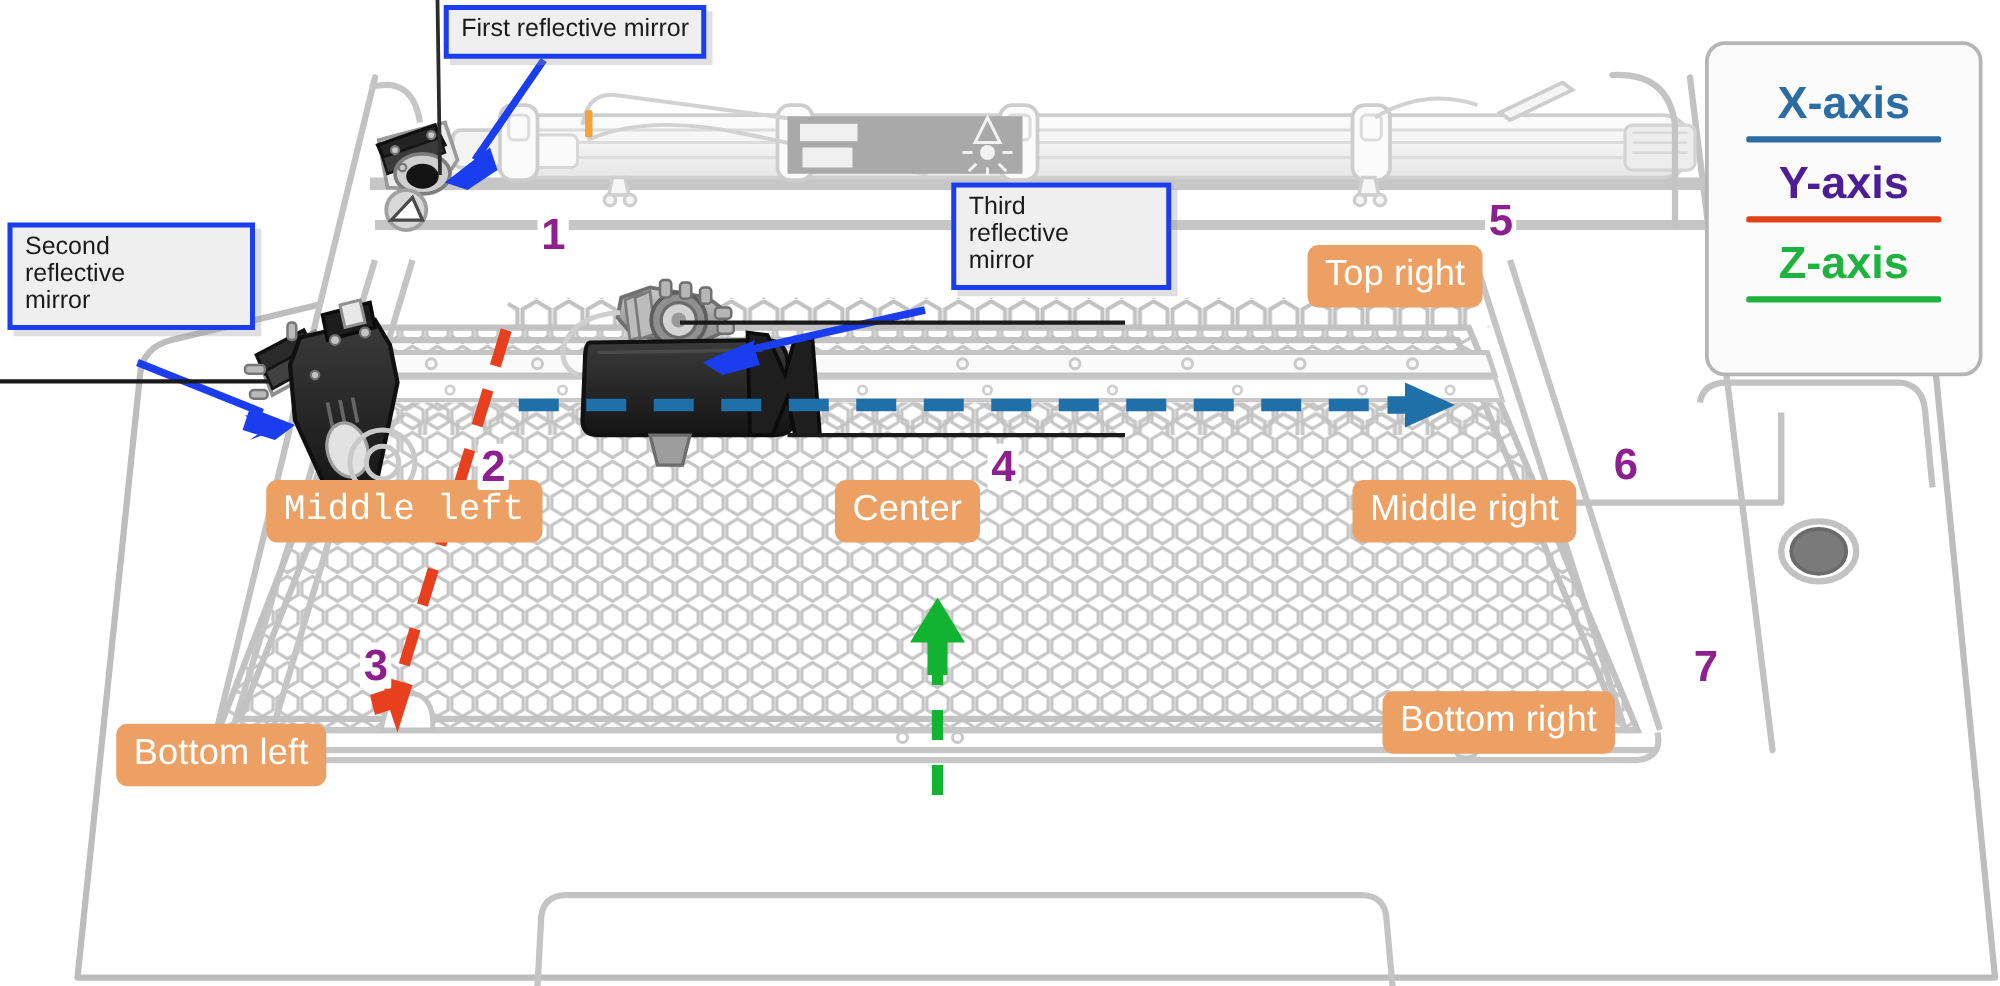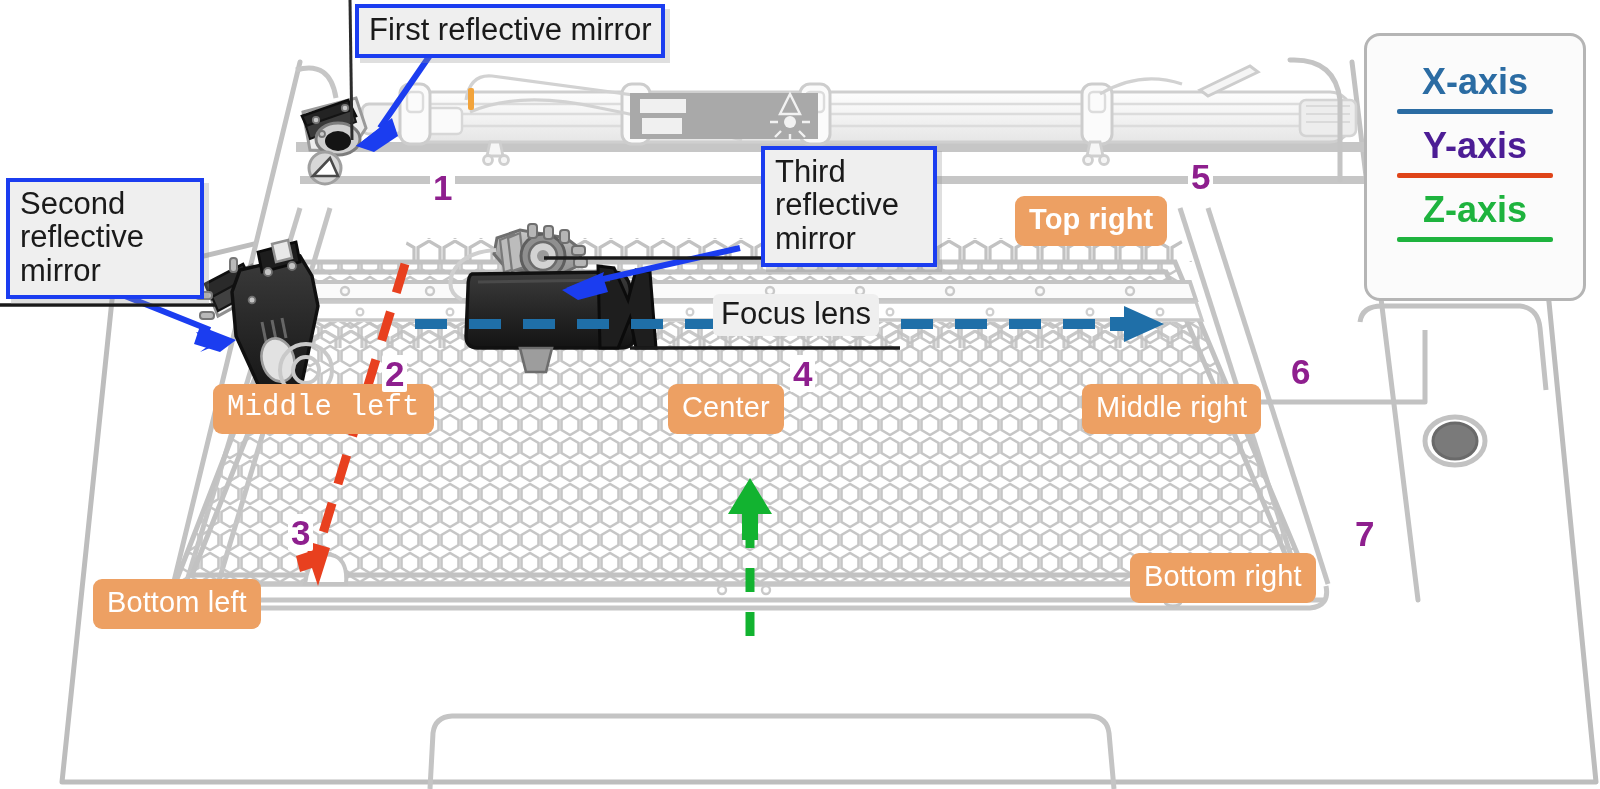--- a/index.html
+++ b/index.html
@@ -31,21 +31,21 @@
     background:#ffffff;
     padding:1px 3px;
     border-radius:2px;
   }
   
   .callout{
     position:absolute;
     background:#efefef;
     border:4px solid #1b3df0;
     color:#1a1a1a;
-    font-size:31px;
+    font-size:20px;
     line-height:1.08;
     padding:5px 10px 8px 10px;
     z-index:45;
     box-shadow:5px 5px 0 0 rgba(150,150,150,.30);
   }
   .callout.multi{white-space:pre-line;}
 
   
   .plainlabel{
     position:absolute;
@@ -437,41 +437,40 @@
 
     <g stroke="#1a1a1a" stroke-width="3.4" fill="none">
       <path d="M544 258 L900 258"></path>
       <path d="M630 348 L900 348"></path>
     </g>
   </svg>
 
   <div class="pill" style="left:213px;top:384px;font-family:Liberation Mono, monospace;">Middle left</div>
   <div class="pill" style="left:93px;top:579px;">Bottom left</div>
   <div class="pill" style="left:668px;top:384px;">Center</div>
-  <div class="pill" style="left:1015px;top:196px;font-weight:bold;">Top right</div>
+  <div class="pill" style="left:1046px;top:196px;">Top right</div>
   <div class="pill" style="left:1082px;top:384px;">Middle right</div>
-  <div class="pill" style="left:1130px;top:553px;">Bottom right</div>
+  <div class="pill" style="left:1106px;top:553px;">Bottom right</div>
 
   <div class="idx" style="left:430px;top:169px;">1</div>
   <div class="idx" style="left:382px;top:355px;">2</div>
   <div class="idx" style="left:288px;top:514px;">3</div>
   <div class="idx" style="left:790px;top:355px;">4</div>
   <div class="idx" style="left:1188px;top:158px;">5</div>
   <div class="idx" style="left:1288px;top:353px;">6</div>
   <div class="idx" style="left:1352px;top:515px;">7</div>
 
   <div class="callout" style="left:355px;top:4px;">First reflective mirror</div>
   <div class="callout multi" style="left:6px;top:178px;width:170px;">Second
 reflective
 mirror</div>
   <div class="callout multi" style="left:727px;top:146px;width:148px;margin-left:34px;">Third
 reflective
 mirror</div>
 
-  <div class="plainlabel" style="left:713px;top:294px;">Focus lens</div>
 
   <div id="legend">
     <div class="lg-row">
       <div class="lg-label" style="color:#2b6ca3;">X-axis</div>
       <div class="lg-rule" style="background:#2b6ca3;"></div>
     </div>
     <div class="lg-row">
       <div class="lg-label" style="color:#4c1d95;">Y-axis</div>
       <div class="lg-rule" style="background:#df4418;"></div>
     </div>

